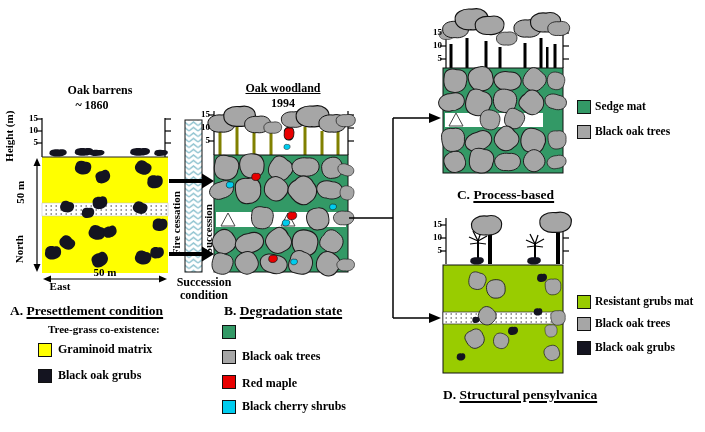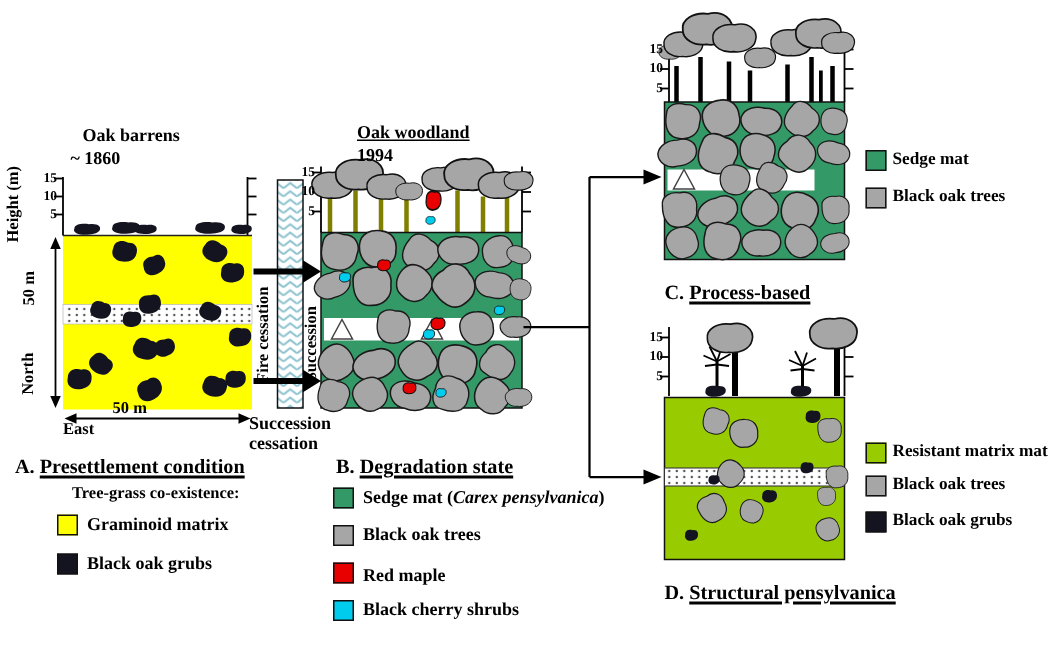--- a/index.html
+++ b/index.html
@@ -1,20 +1,20 @@
 <!DOCTYPE html>
 <html><head>
 <meta charset="utf-8">
 <style>
   html,body{margin:0;padding:0;background:#fff;}
   #canvas{position:relative;width:705px;height:432px;background:#ffffff;
           font-family:"Liberation Serif",serif;color:#000;overflow:hidden;}
   #fig{position:absolute;left:0;top:0;}
   .t{position:absolute;font-weight:bold;line-height:1.12;white-space:nowrap;}
-  .ctr{}
+  .ctr{text-align:center;}
   .rot{transform:rotate(-90deg);text-align:center;}
   .f12{font-size:12px;} .f11{font-size:11px;} .f13{font-size:13.5px;} .f115{font-size:11.5px;}
   .tick{position:absolute;font-weight:bold;font-size:9px;width:16px;text-align:right;line-height:10px;}
   .sq{position:absolute;width:12px;height:12px;border:1px solid #111;}
   .c-yellow{background:#FFFF00;} .c-black{background:#141420;} .c-green{background:#339966;}
   .c-gray{background:#A6A6A6;} .c-red{background:#E80000;} .c-cyan{background:#00CCEE;}
   .c-lgreen{background:#99CC00;}
   .u{text-decoration:underline;text-decoration-thickness:1.5px;text-underline-offset:2px;}
   .it{font-style:italic;}
 </style>
@@ -330,21 +330,21 @@
   <div class="tick" style="left:22px;top:113px;">15</div>
   <div class="tick" style="left:22px;top:125px;">10</div>
   <div class="tick" style="left:22px;top:137px;">5</div>
   <div class="t f11 rot" style="left:0px;top:186px;width:40px;">50 m</div>
   <div class="t f11 rot" style="left:-3px;top:243px;width:44px;">North</div>
   <div class="t f11 ctr" style="left:75px;top:266px;width:60px;">50 m</div>
   <div class="t f11 ctr" style="left:42px;top:280px;width:36px;">East</div>
 
   <div class="t f11 rot" style="left:131px;top:217px;width:90px;">Fire cessation</div>
   <div class="t f11 rot" style="left:168px;top:223px;width:80px;">Succession</div>
-  <div class="t f12 ctr" style="left:166px;top:276px;width:76px;"><span>Succession</span><br><span>cessation</span></div>
+  <div class="t f12 ctr" style="left:166px;top:276px;width:76px;"><span>Succession</span><br><span>condition</span></div>
 
   <div class="t f12 ctr" style="left:238px;top:82px;width:90px;text-decoration:underline;">Oak woodland</div>
   <div class="t f12 ctr" style="left:238px;top:97px;width:90px;">1994</div>
   <div class="tick" style="left:194px;top:109px;">15</div>
   <div class="tick" style="left:194px;top:122px;">10</div>
   <div class="tick" style="left:194px;top:135px;">5</div>
 
   <div class="tick" style="left:426px;top:27px;">15</div>
   <div class="tick" style="left:426px;top:40px;">10</div>
   <div class="tick" style="left:426px;top:53px;">5</div>
@@ -355,35 +355,34 @@
 
   <div class="t f11" style="left:48px;top:323px;">Tree-grass co-existence:</div>
   <div class="t f13" style="left:10px;top:303px;"><span>A.</span>&nbsp;<span class="u">Presettlement condition</span></div>
   <div class="sq c-yellow" style="left:38px;top:343px;"></div>
   <div class="t f12" style="left:58px;top:343px;text-align:center;">Graminoid matrix</div>
   <div class="sq c-black" style="left:38px;top:369px;"></div>
   <div class="t f12" style="left:58px;top:369px;">Black oak grubs</div>
 
   <div class="t f13" style="left:224px;top:303px;"><span>B.</span>&nbsp;<span class="u">Degradation state</span></div>
   <div class="sq c-green" style="left:222px;top:325px;"></div>
-  <div class="t f12" style="left:242px;top:325px;"><span>Sedge mat (</span><span class="it">Carex pensylvanica</span><span>)</span></div>
   <div class="sq c-gray" style="left:222px;top:350px;"></div>
   <div class="t f12" style="left:242px;top:350px;">Black oak trees</div>
   <div class="sq c-red" style="left:222px;top:375px;"></div>
   <div class="t f12" style="left:242px;top:377px;">Red maple</div>
   <div class="sq c-cyan" style="left:222px;top:400px;"></div>
   <div class="t f12" style="left:242px;top:400px;">Black cherry shrubs</div>
 
   <div class="t f13 ctr" style="left:443px;top:187px;width:125px;"><span>C.</span>&nbsp;<span class="u">Process-based</span></div>
   <div class="sq c-green" style="left:577px;top:100px;"></div>
   <div class="t f115" style="left:595px;top:100px;">Sedge mat</div>
   <div class="sq c-gray" style="left:577px;top:125px;"></div>
   <div class="t f115" style="left:595px;top:125px;">Black oak trees</div>
 
   <div class="t f13" style="left:443px;top:387px;"><span>D.</span>&nbsp;<span class="u">Structural pensylvanica</span></div>
   <div class="sq c-lgreen" style="left:577px;top:295px;"></div>
-  <div class="t f115" style="left:595px;top:295px;">Resistant matrix mat</div>
+  <div class="t f115" style="left:595px;top:295px;">Resistant grubs mat</div>
   <div class="sq c-gray" style="left:577px;top:317px;"></div>
   <div class="t f115" style="left:595px;top:317px;">Black oak trees</div>
   <div class="sq c-black" style="left:577px;top:341px;"></div>
   <div class="t f115" style="left:595px;top:341px;">Black oak grubs</div>
 
 </div>
 
 </body></html>

